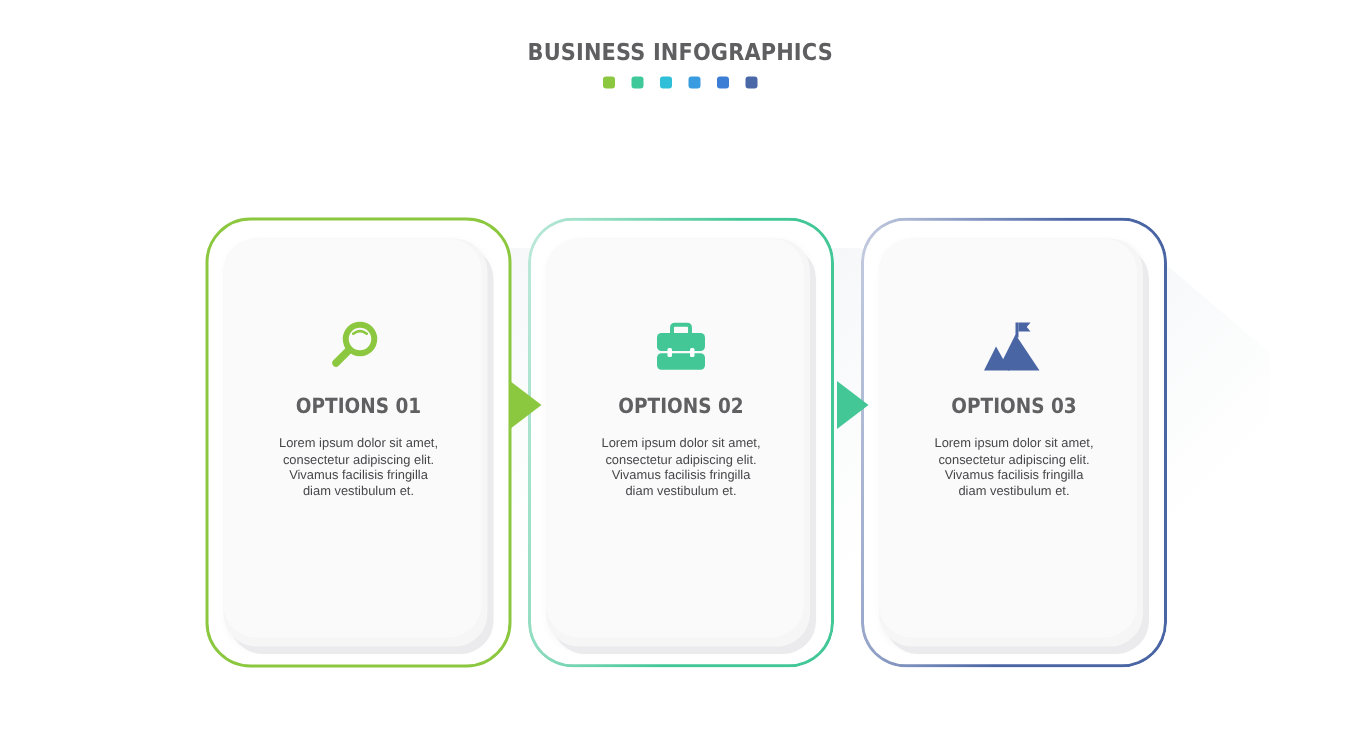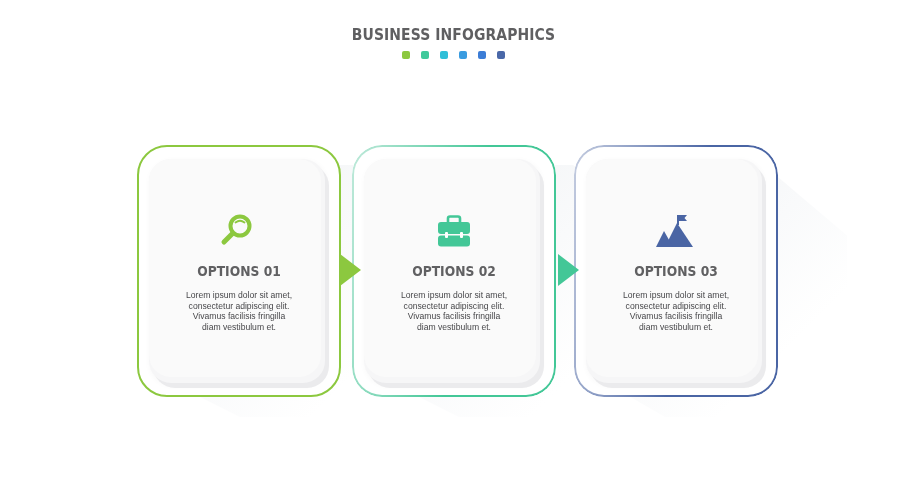--- a/index.html
+++ b/index.html
@@ -15,21 +15,21 @@
   .dots { position:absolute; top:51px; left:402px; display:flex; gap:11px; }
   .dot { width:8px; height:8px; border-radius:2px; }
 
   .shadow {
     position:absolute; height:252px; width:300px;
     background:linear-gradient(135deg, rgba(225,229,233,0.55) 0%, rgba(236,239,242,0.35) 45%, rgba(255,255,255,0) 75%);
     clip-path: polygon(0 0, 68% 0, 100% 28%, 100% 100%, 30% 100%, 0 82%);
     z-index:0;
   }
   .card {
-    position:absolute; top:145px; width:204px; height:252px; box-sizing:border-box;
+    position:absolute; top:145px; width:204px; height:300px; box-sizing:border-box;
     border-radius:30px; background:#ffffff; z-index:1;
   }
   .card.c1 { border:2px solid #8cc83f; }
   .card.faded { border:2px solid transparent; }
   .card.faded::before {
     content:""; position:absolute; inset:-2px; border-radius:30px; padding:2px;
     background:linear-gradient(100deg, var(--bc-light) 0%, var(--bc) 55%);
     -webkit-mask:linear-gradient(#000 0 0) content-box, linear-gradient(#000 0 0);
     -webkit-mask-composite:xor; mask-composite:exclude;
   }

